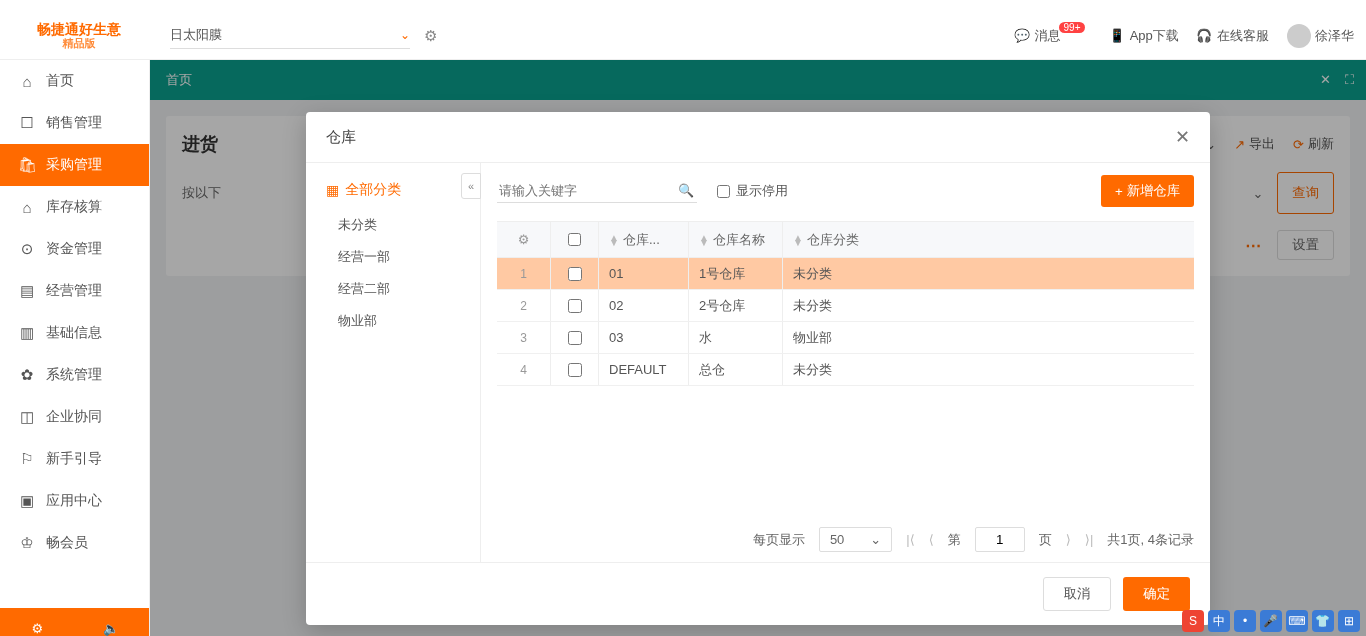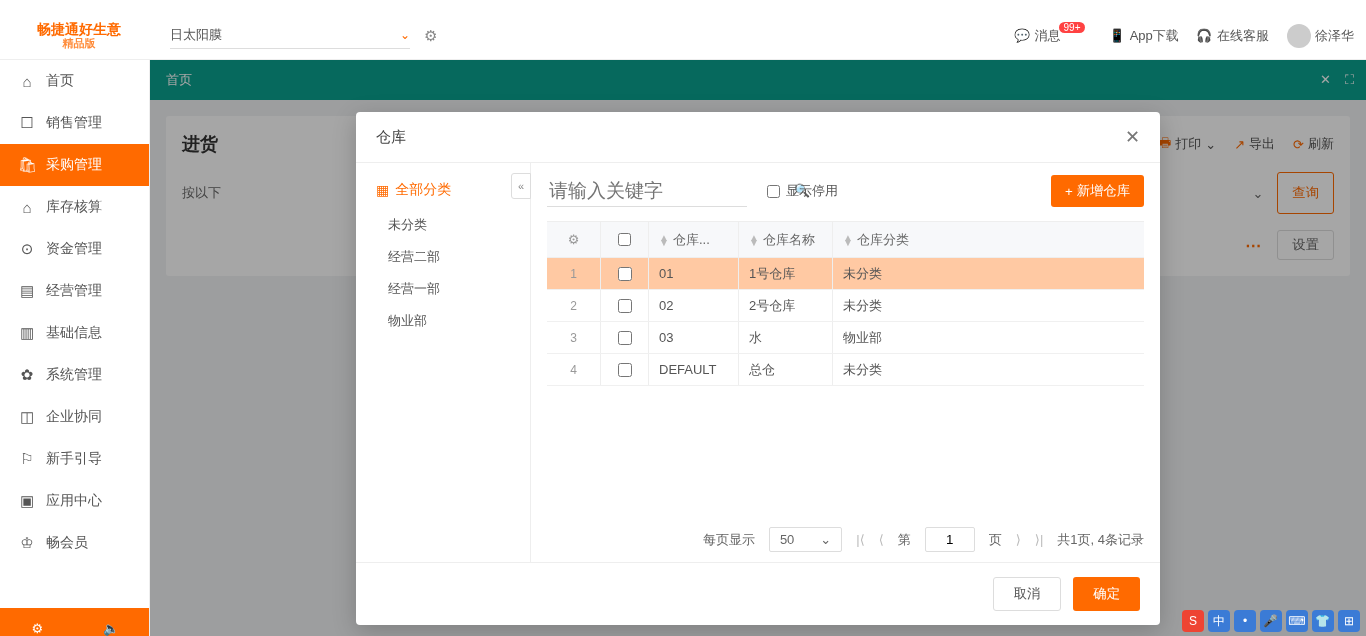--- a/index.html
+++ b/index.html
@@ -38,35 +38,35 @@
 .toolbar-right { display: flex; align-items: center; gap: 18px; color: #555; }
 .toolbar-right .lnk { display: flex; align-items: center; gap: 4px; cursor: pointer; }
 .ic-orange { color: #ff6a00; }
 .btn-outline { border: 1px solid #ff6a00; color: #ff6a00; background: #fff; border-radius: 3px; padding: 11px 14px; cursor: pointer; }
 .btn-grey-outline { border: 1px solid #ddd; color: #666; background: #fff; border-radius: 3px; padding: 5px 14px; cursor: pointer; }
 .filter-row { margin-top: 16px; display: flex; align-items: center; gap: 14px; color: #666; }
 .dots { color: #ff6a00; font-weight: bold; letter-spacing: 2px; font-size: 16px; }
 
 
 .overlay { position: absolute; inset: 0; background: rgba(0,0,0,0.35); display: flex; align-items: flex-start; justify-content: center; padding-top: 52px; }
-.modal { width: 804px; background: #fff; border-radius: 4px; box-shadow: 0 6px 24px rgba(0,0,0,0.2); display: flex; flex-direction: column; }
+.modal { width: 904px; background: #fff; border-radius: 4px; box-shadow: 0 6px 24px rgba(0,0,0,0.2); display: flex; flex-direction: column; }
 .modal-head { padding: 14px 20px; display: flex; justify-content: space-between; align-items: center; font-size: 15px; color: #444; }
 .modal-close { cursor: pointer; color: #777; font-size: 18px; }
 .modal-body { display: flex; border-top: 1px solid #eee; height: 400px; }
 
 .cat-panel { width: 175px; border-right: 1px solid #eee; padding: 12px 0; position: relative; }
 .cat-all { color: #ff6a00; padding: 6px 20px; font-size: 14px; display: flex; align-items: center; gap: 6px; }
 .cat-list { padding: 4px 0 0 32px; }
 .cat-item { padding: 7px 0; color: #555; cursor: pointer; }
 .collapse-handle { position: absolute; right: -1px; top: 10px; width: 20px; height: 26px; border: 1px solid #ddd; background: #fff; display: flex; align-items: center; justify-content: center; color: #888; cursor: pointer; border-radius: 3px 0 0 3px; font-size: 11px; }
 
 .table-panel { flex: 1; padding: 12px 16px 0 16px; display: flex; flex-direction: column; }
 .search-row { display: flex; align-items: center; gap: 20px; }
 .search-box { width: 200px; border-bottom: 1px solid #ddd; display: flex; align-items: center; padding: 4px 2px; }
-.search-box input { border: none; outline: none; flex: 1; font-size: 19px; color: #6d28d9; }
+.search-box input { border: none; outline: none; flex: 1; font-size: 13px; color: #6d28d9; }
 .search-ic { color: #ff6a00; cursor: pointer; }
 .chk-row { display: flex; align-items: center; gap: 6px; color: #555; }
 .btn-add { margin-left: auto; background: #ff6a00; color: #fff; border: none; border-radius: 3px; padding: 7px 14px; cursor: pointer; display: flex; align-items: center; gap: 4px; }
 
 .grid { margin-top: 14px; border-top: 1px solid #eee; }
 .ghead, .grow { display: flex; align-items: center; }
 .ghead { background: #f7f8fa; height: 36px; color: #666; font-size: 13px; border-bottom: 1px solid #eee; }
 .gcell { padding: 0 10px; display: flex; align-items: center; height: 100%; border-right: 1px solid #eee; }
 .gcell:last-child { border-right: none; }
 .c-gear { width: 54px; justify-content: center; color: #999; }
@@ -233,22 +233,22 @@
           <span class="modal-close">✕</span>
         </div>
         <div class="modal-body">
           <div class="cat-panel">
             <div class="cat-all">
               <span>▦</span>
               <span>全部分类</span>
             </div>
             <div class="cat-list">
               <div class="cat-item">未分类</div>
+              <div class="cat-item">经营一部</div>
               <div class="cat-item">经营二部</div>
-              <div class="cat-item">经营一部</div>
               <div class="cat-item">物业部</div>
             </div>
             <div class="collapse-handle">«</div>
           </div>
           <div class="table-panel">
             <div class="search-row">
               <div class="search-box">
                 <input type="text" placeholder="请输入关键字" style="">
                 <span class="search-ic">🔍</span>
               </div>

